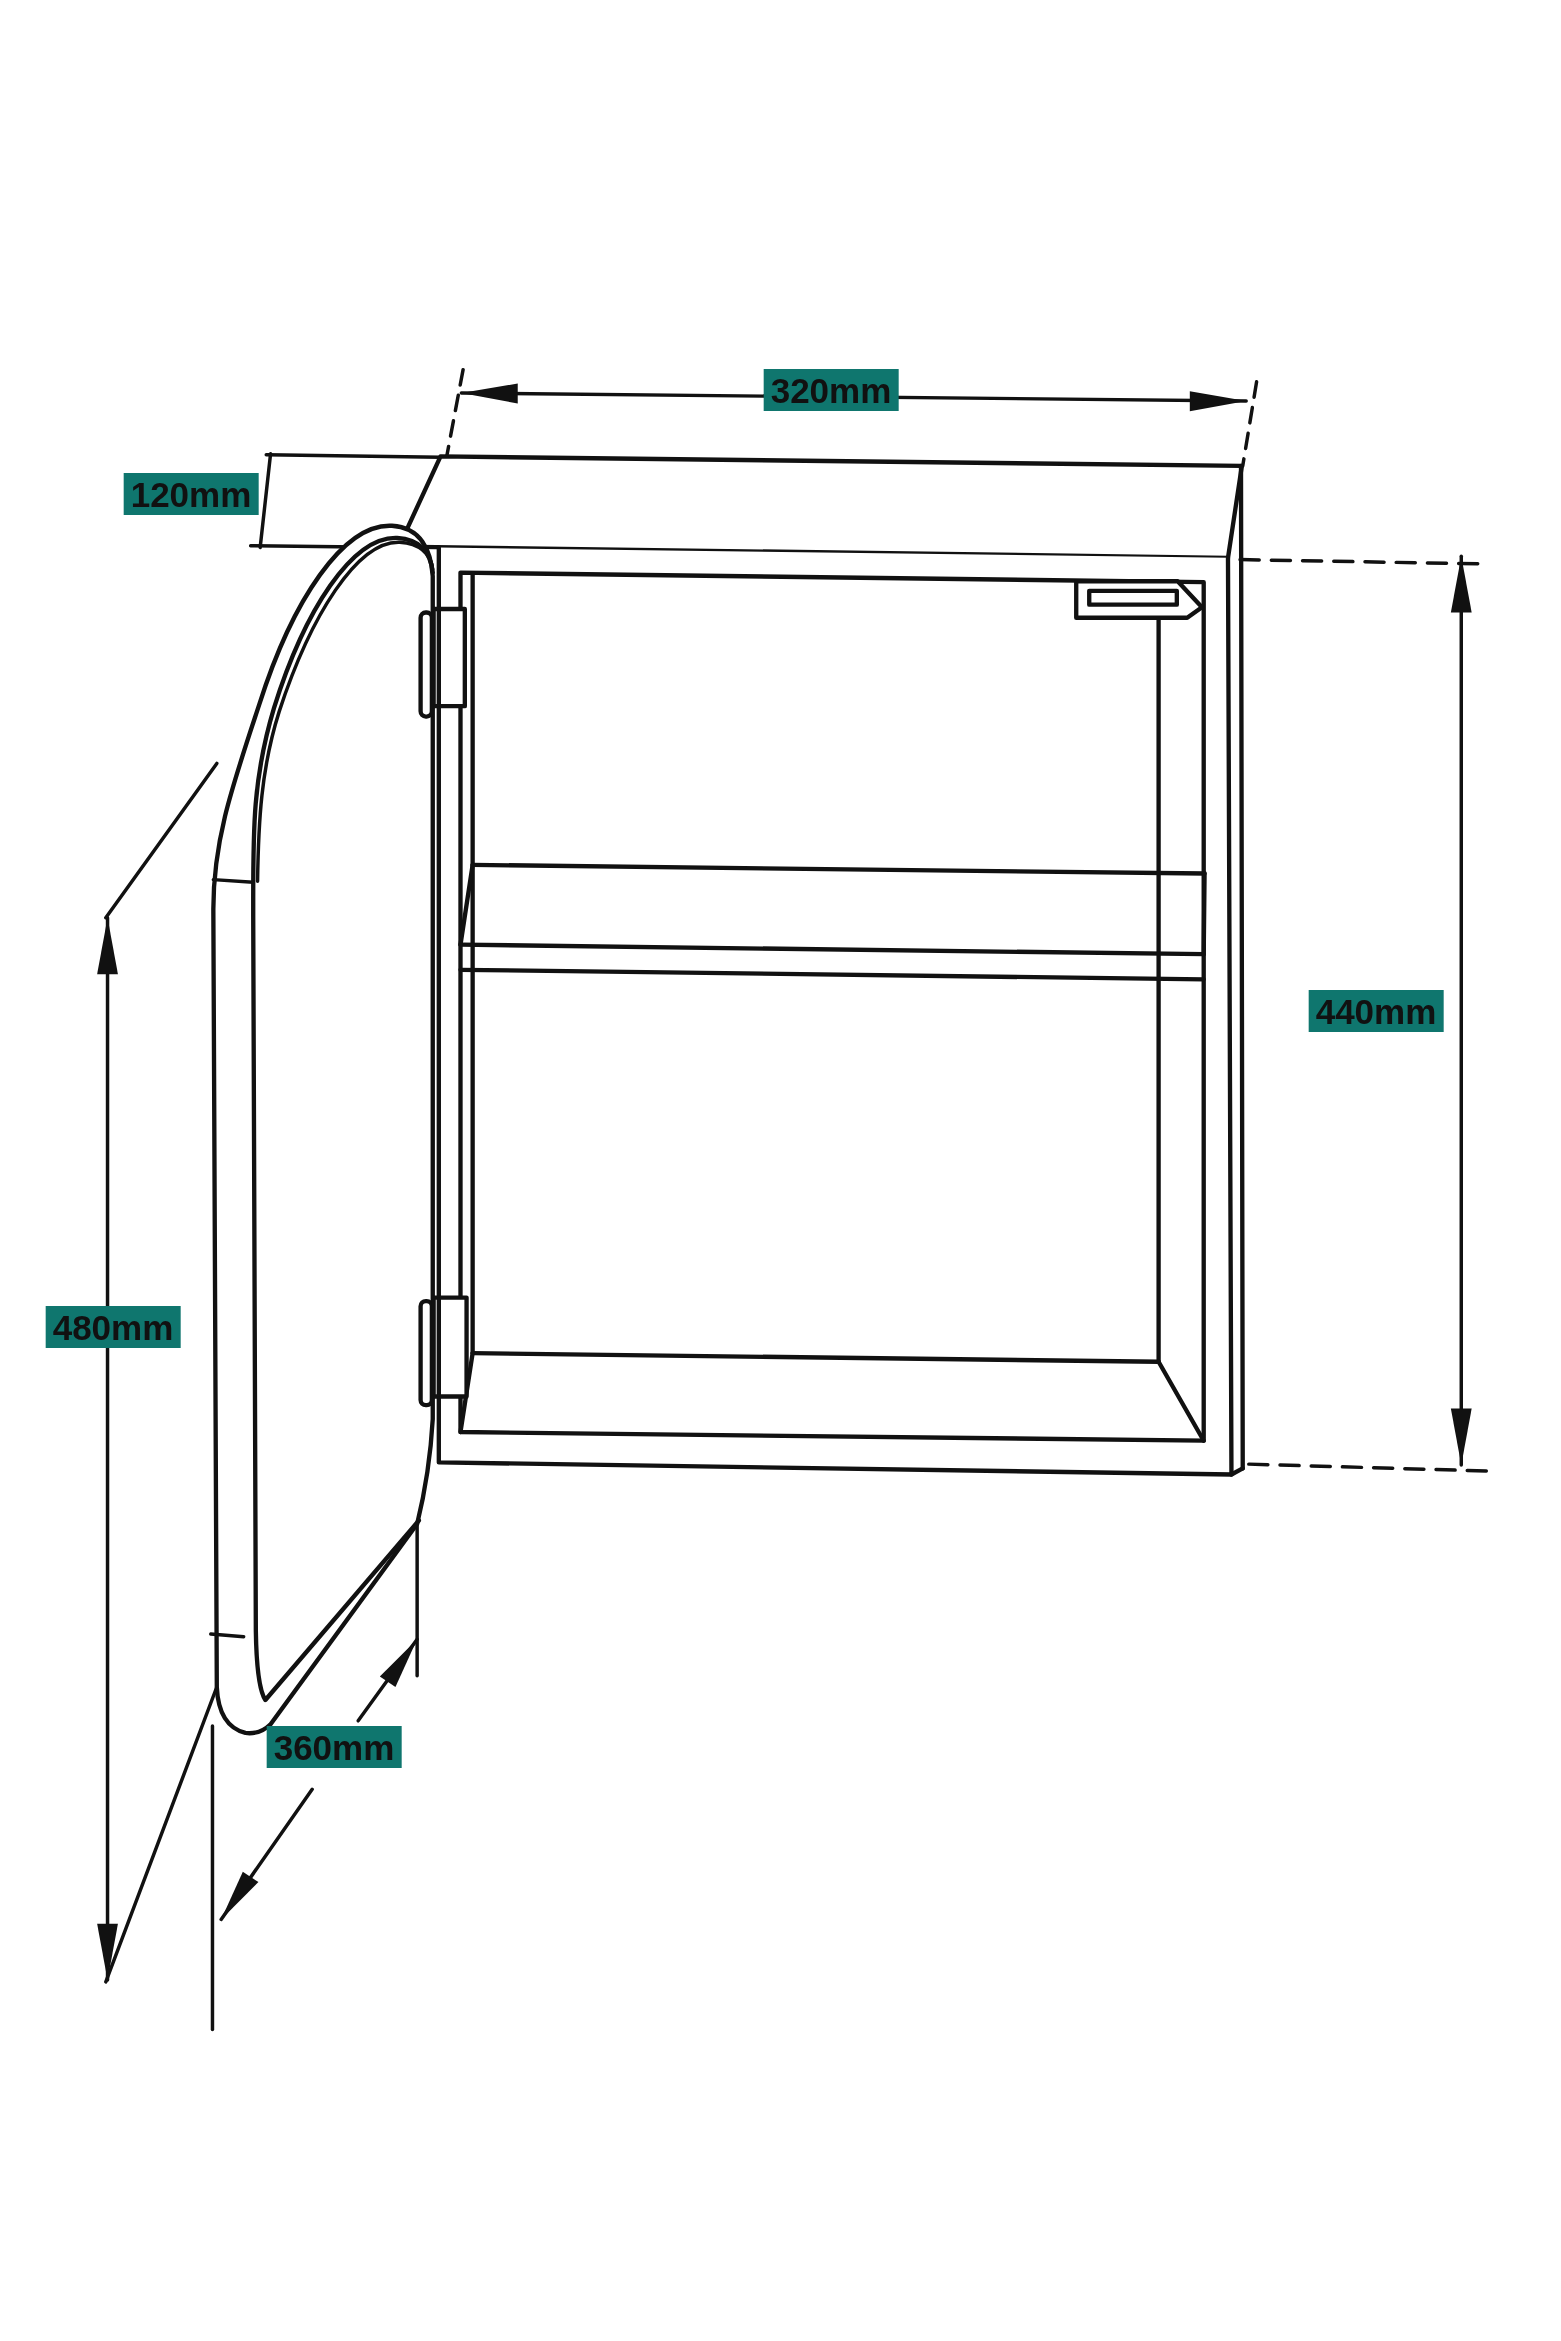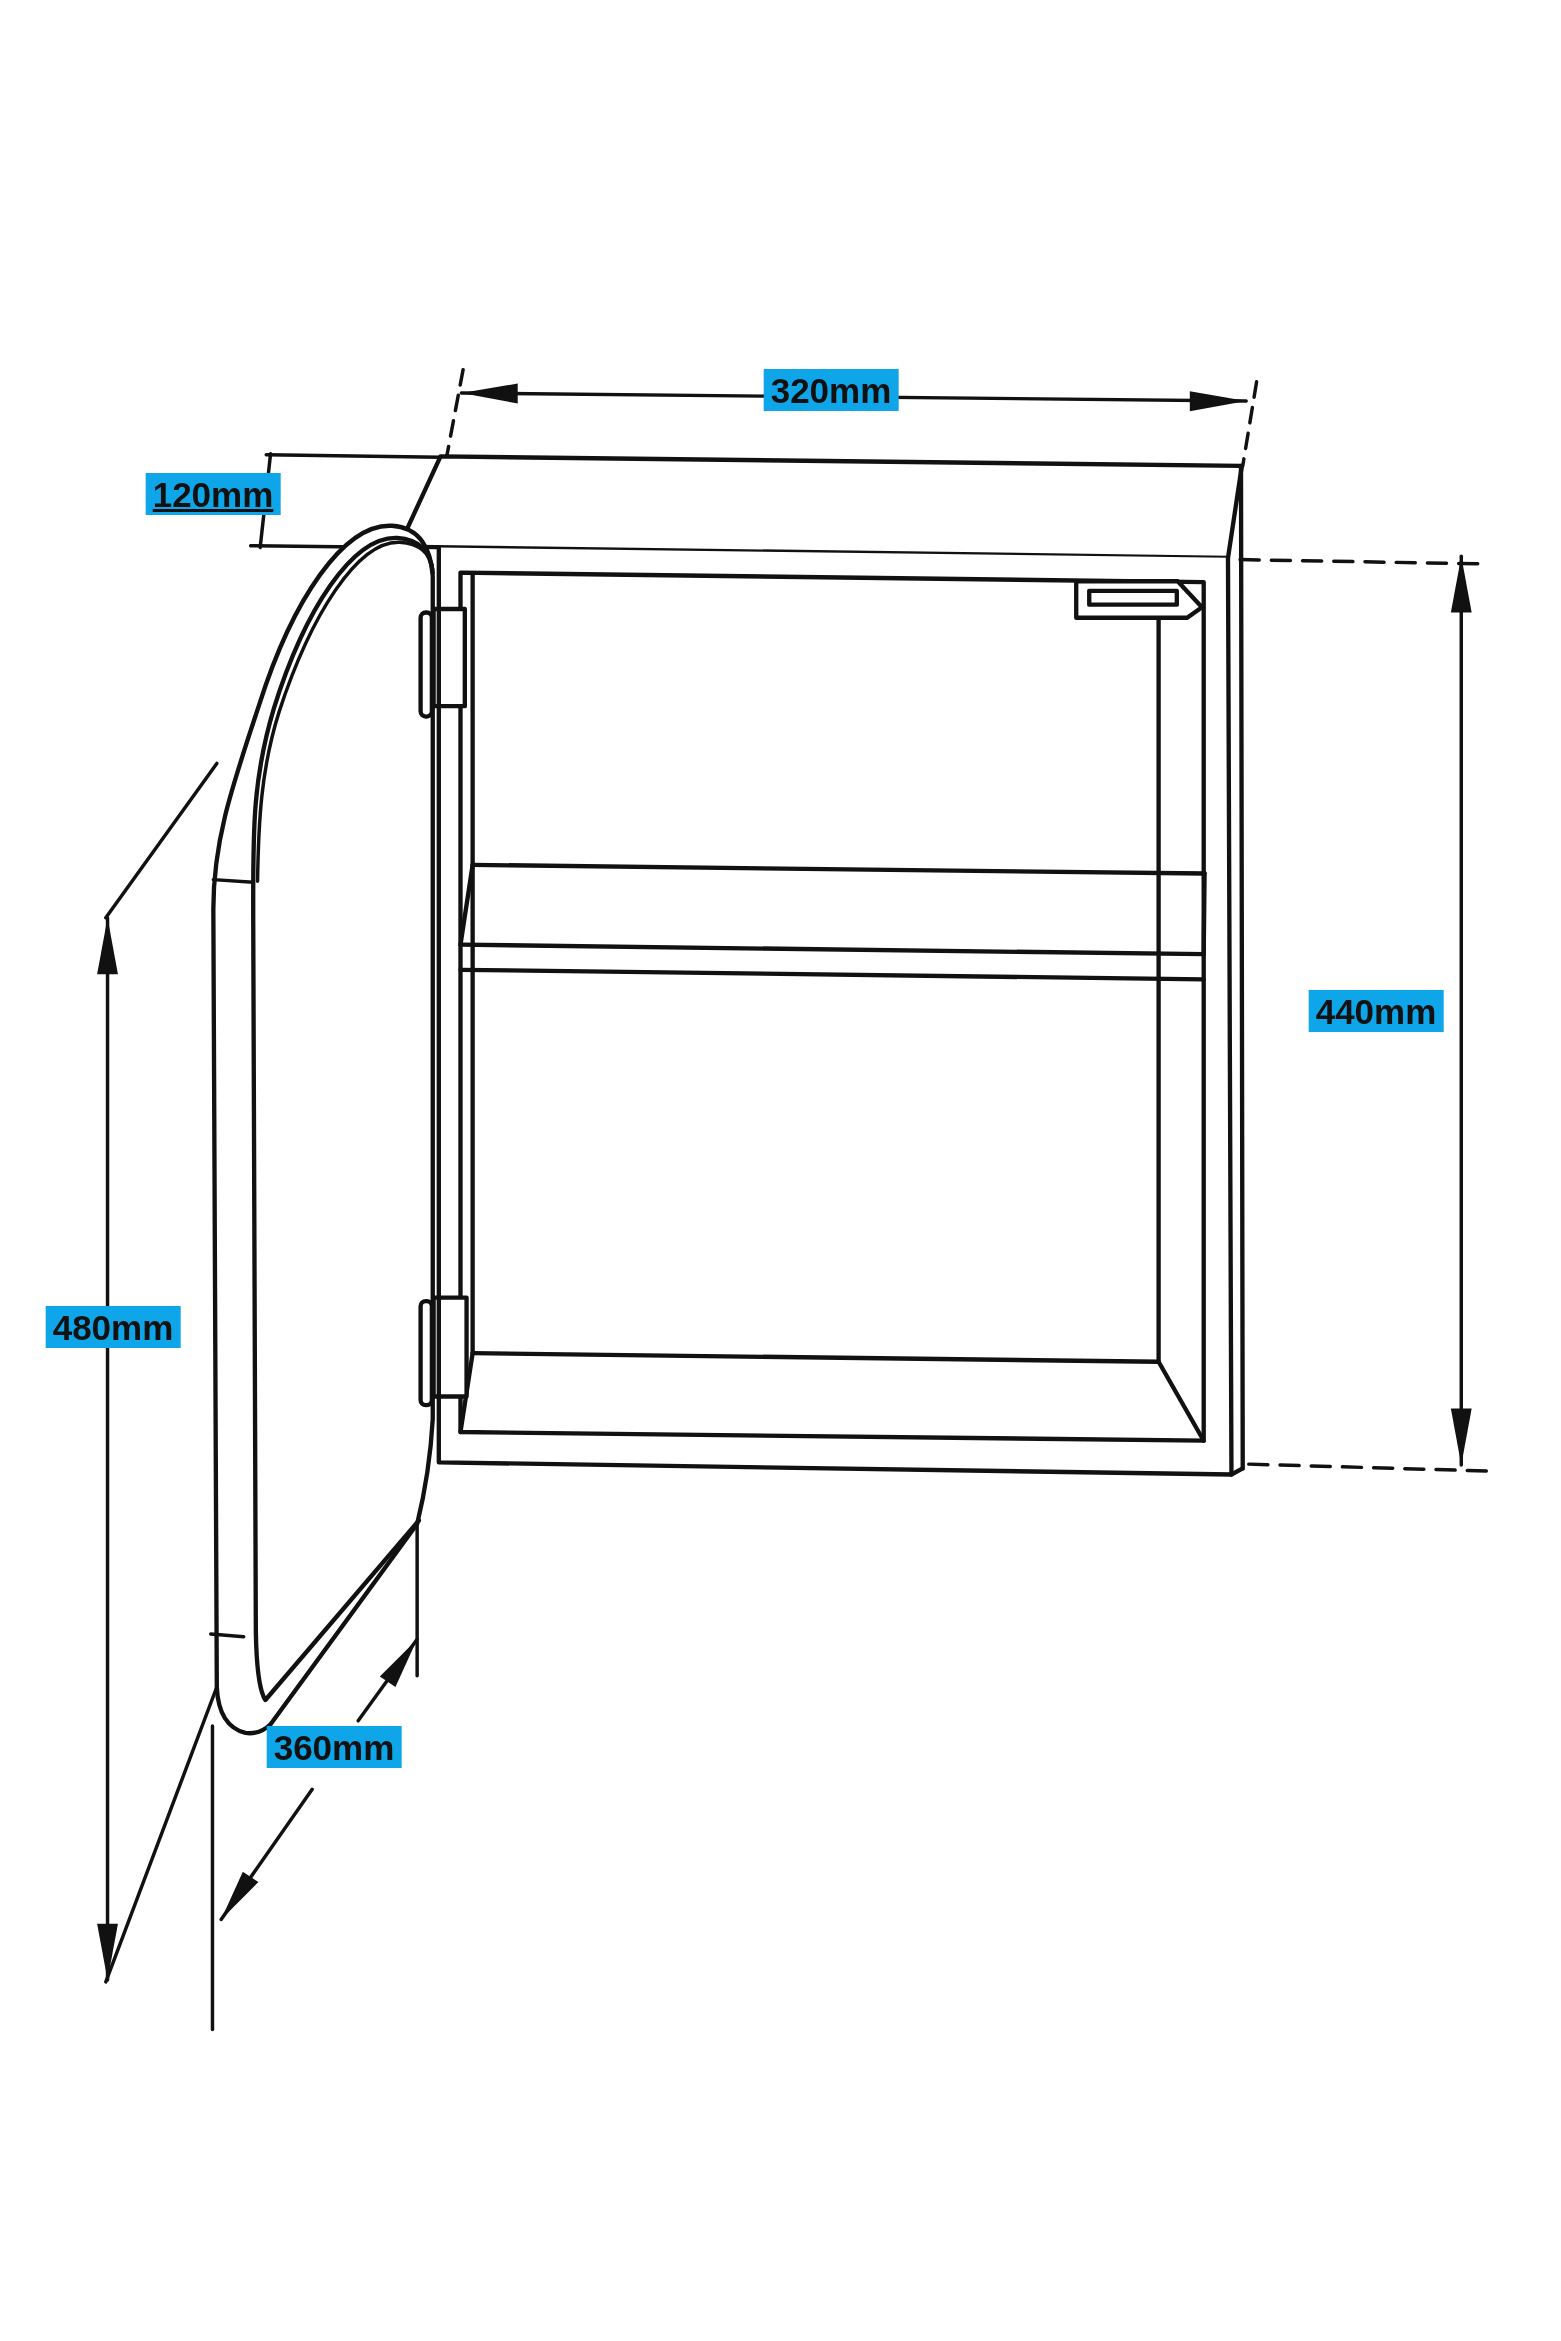--- a/index.html
+++ b/index.html
@@ -7,21 +7,21 @@
     position:relative;
     width:1561px;height:2342px;
     background:#ffffff;
     font-family:"Liberation Sans", sans-serif;
     overflow:hidden;
   }
   .stage svg{position:absolute;left:0;top:0;}
   .dim-label{
     position:absolute;
     transform:translate(-50%,-50%);
-    background:#0ea5e9;
+    background:#0f766e;
     color:#111111;
     font-weight:bold;
     font-size:35px;
     letter-spacing:0px;
     padding:3.5px 7px;
     white-space:nowrap;
     line-height:1;
   }
 </style>
 </head>
@@ -149,21 +149,21 @@
       <g>
         <rect x="485" y="1500" width="13" height="120" rx="6"></rect>
         <rect x="500" y="1496" width="38" height="114"></rect>
         <path d="M506,1496 L506,1610" fill="none"></path>
       </g>
     </g>
   </svg>
 
   <div class="dim-label" style="left:831px;top:390px;">320mm</div>
 
-  <div class="dim-label" style="left:213px;top:494px;text-decoration:underline;">120mm</div>
+  <div class="dim-label" style="left:191px;top:494px;">120mm</div>
 
   <div class="dim-label" style="left:1376px;top:1011px;">440mm</div>
 
   <div class="dim-label" style="left:113px;top:1327px;">480mm</div>
 
   <div class="dim-label" style="left:334px;top:1747px;">360mm</div>
 
 </div>
 
 

